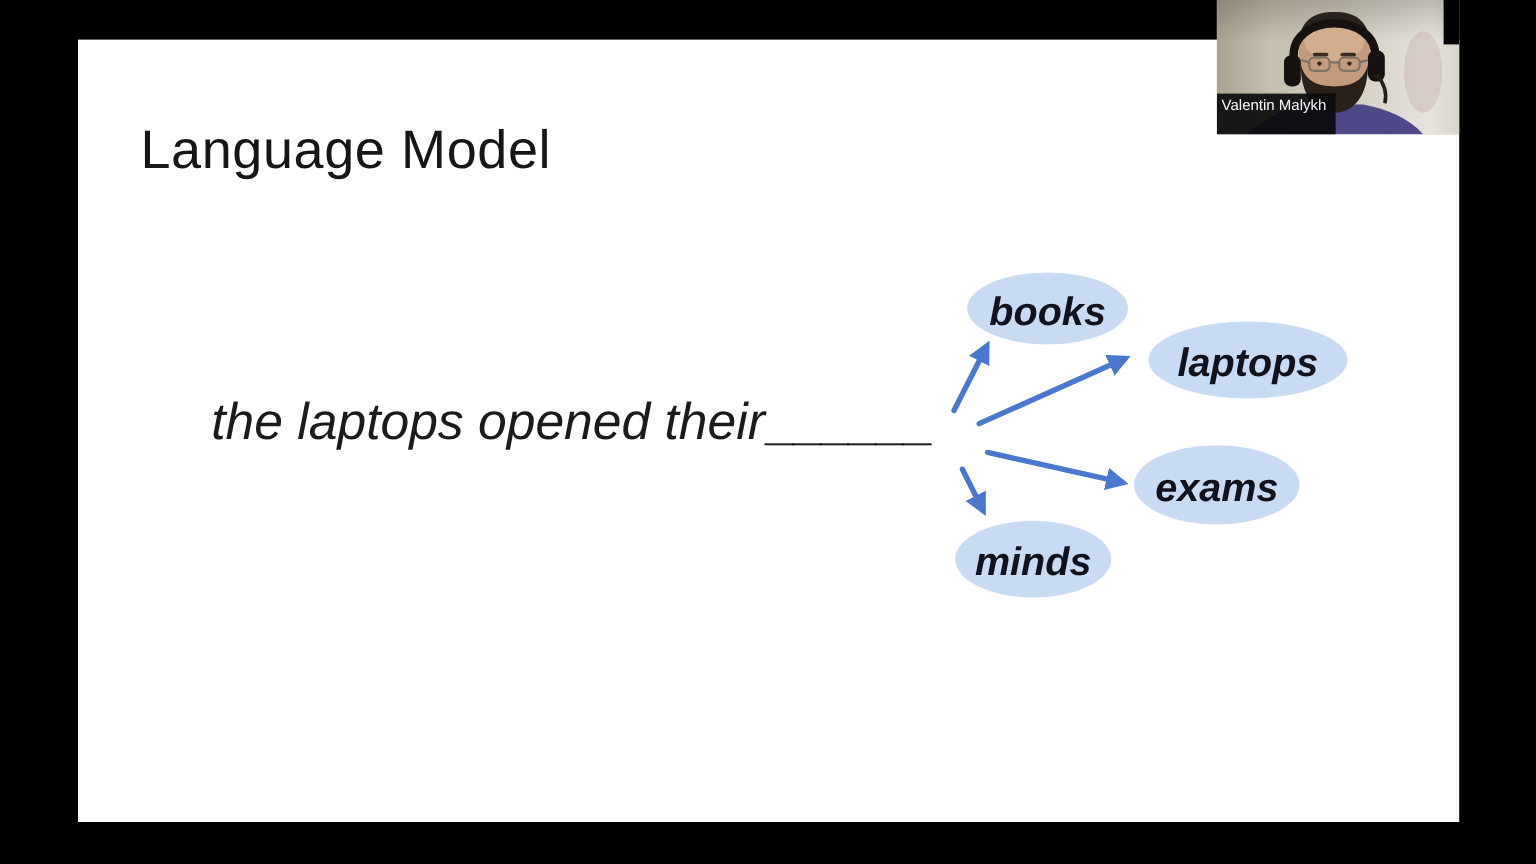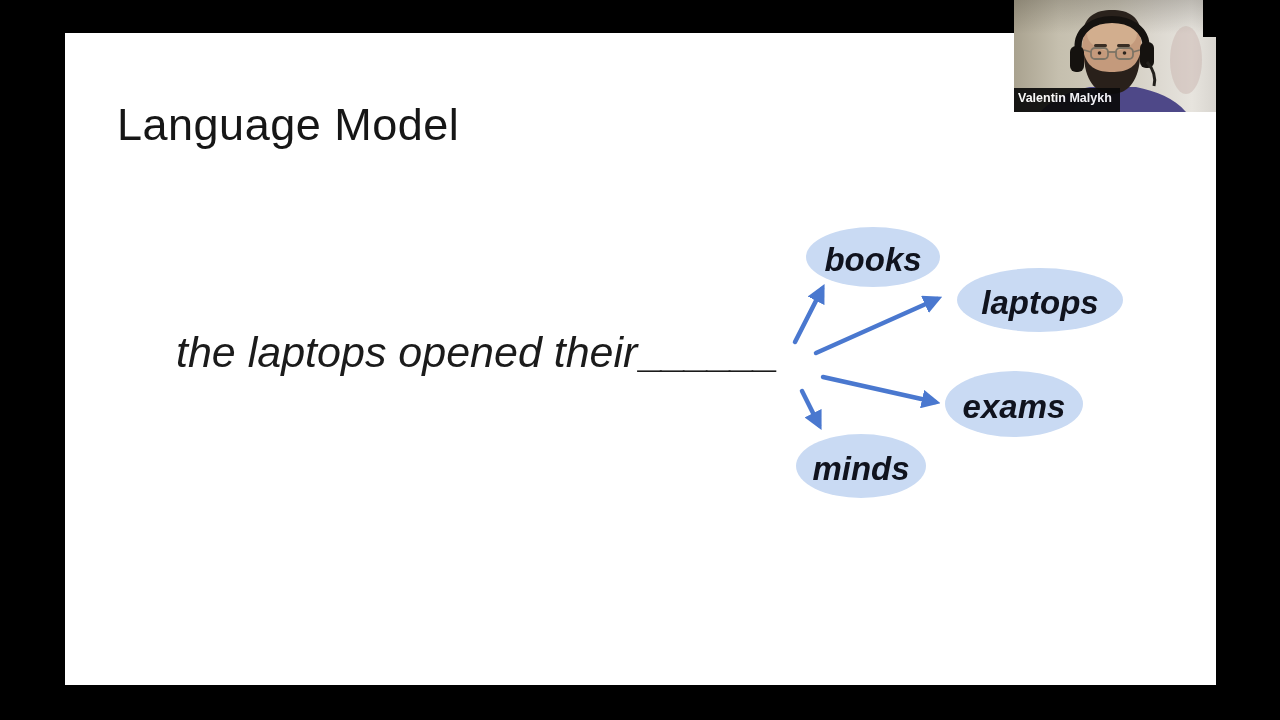--- a/index.html
+++ b/index.html
@@ -33,24 +33,24 @@
     text-anchor:middle;dominant-baseline:central;
   }
   .arrow{stroke:var(--arrow,#4a78cf);stroke-width:4.5;stroke-linecap:round;}
   .webcam{
     position:absolute;left:1014px;top:0;width:202px;height:112px;overflow:hidden;
     background:#c8c2b1;
   }
   .webcam svg{display:block;width:100%;height:100%;}
   .name-label{
     position:absolute;left:0;bottom:0;height:20px;line-height:20px;
-    padding:0 8px 4px 4px;
+    padding:0 8px 14px 4px;
     background:var(--name-label-bg,#0a0a0a);opacity:.92;
     color:var(--name-label-text,#fff);
-    font-size:12.5px;font-weight:700;white-space:nowrap;
+    font-size:12.5px;font-weight:400;white-space:nowrap;
   }
 </style>
 </head>
 <body>
 
 <div class="stage">
 
   <div class="slide">
 
     <h1 class="slide-title">Language Model</h1>

